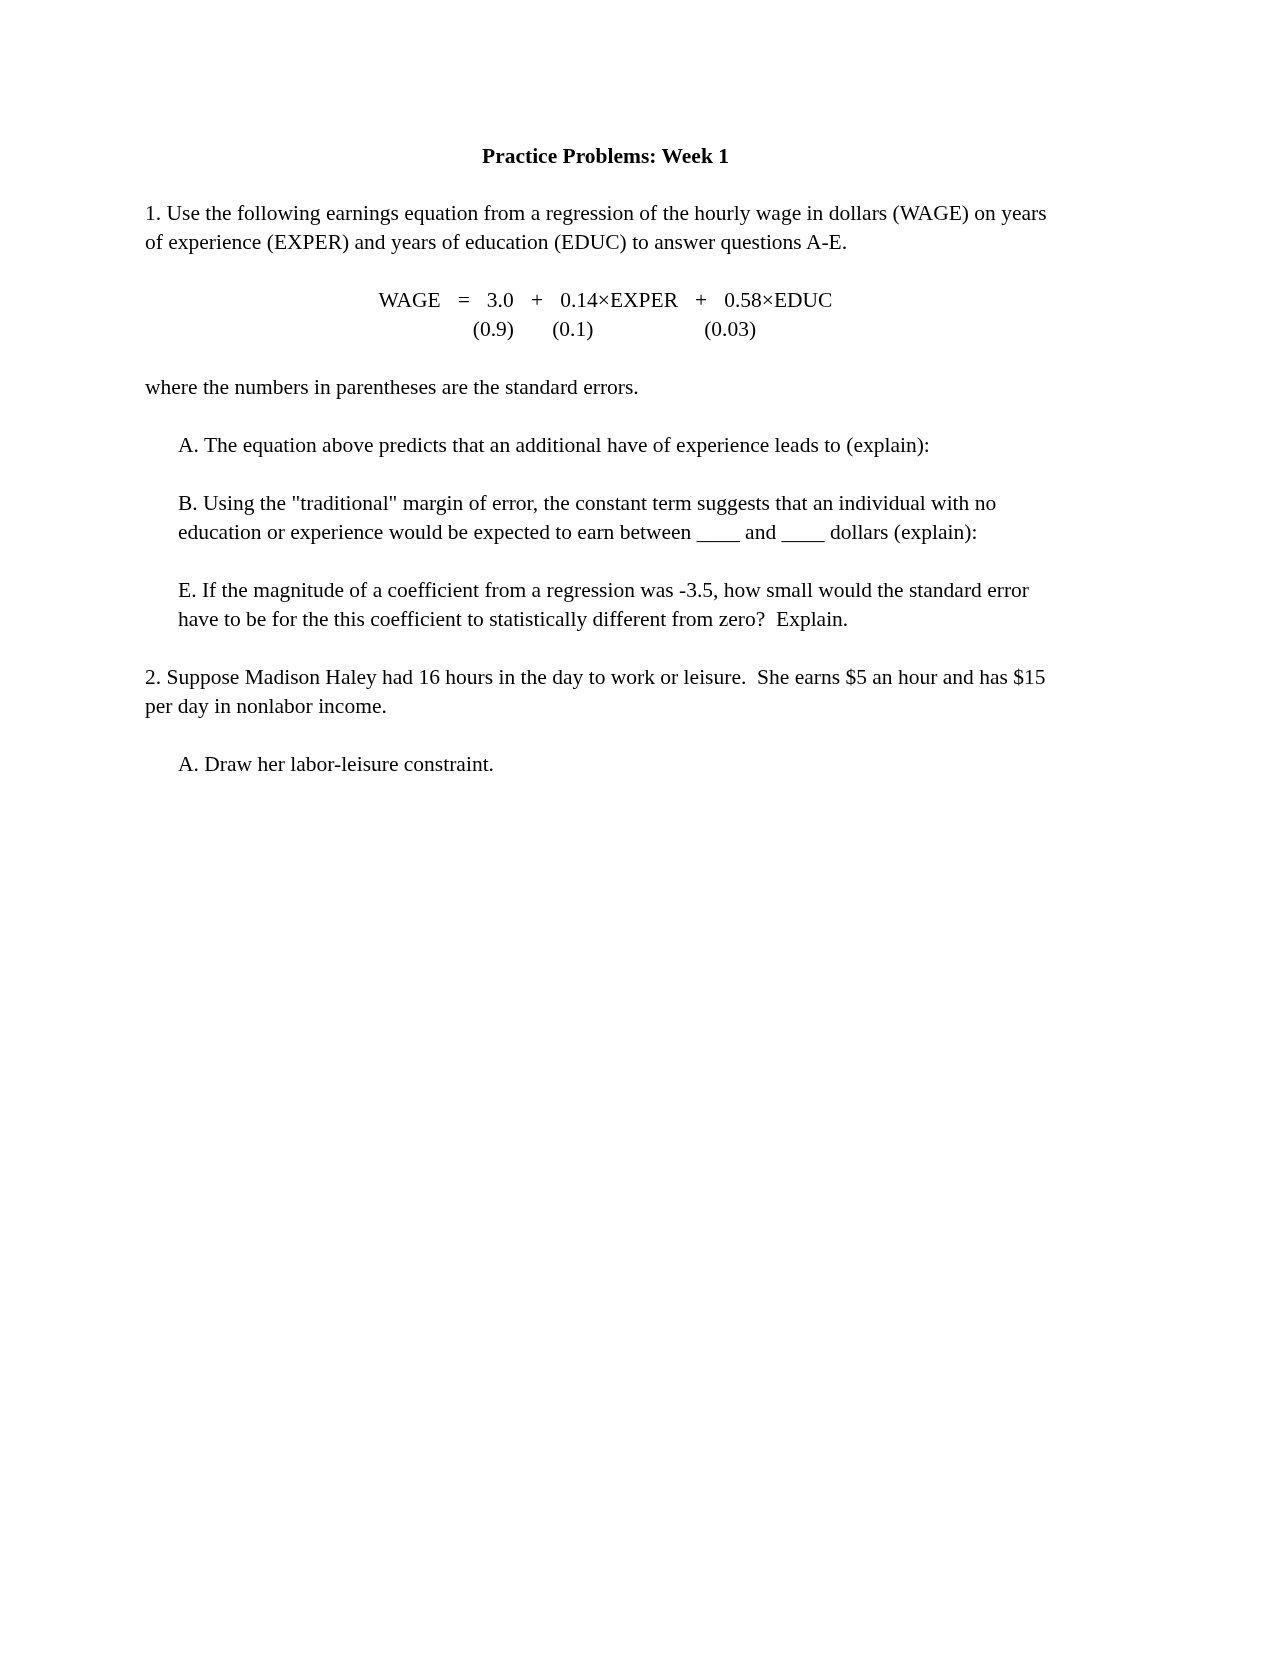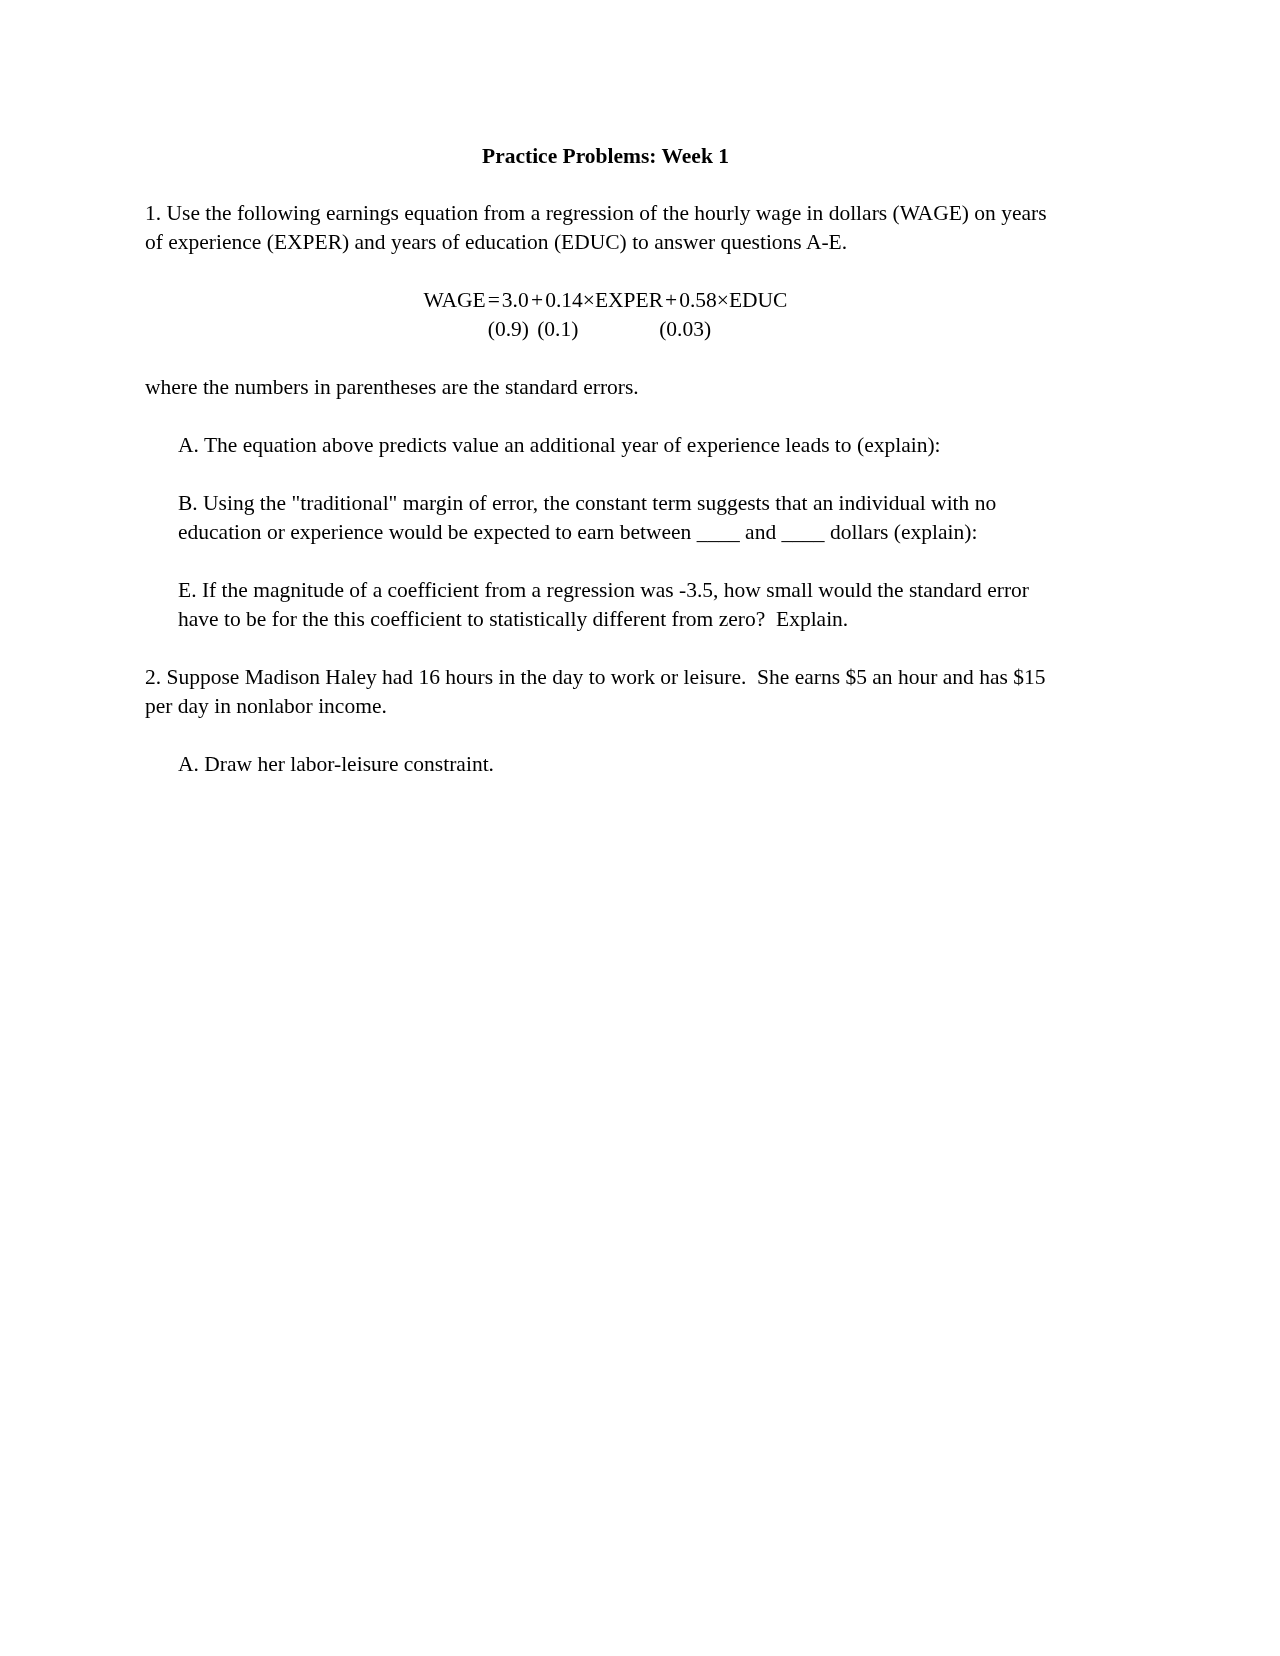--- a/index.html
+++ b/index.html
@@ -38,21 +38,21 @@
   }
   p.para.first {
     margin-top: 12px;
   }
   p.indent {
     margin-left: 33px;
   }
   .equation {
     display: grid;
     grid-template-columns: repeat(7, auto);
-    column-gap: 2px;
+    column-gap: 17px;
     width: max-content;
     margin: 28px auto;
     font-size: 21.5px;
     line-height: 29px;
     justify-items: start;
   }
   .equation .cell {
     white-space: pre;
   }
   .eq-se0 { grid-column: 3; margin-left: -14px; }
@@ -76,21 +76,21 @@
     <span class="cell">0.14×EXPER</span>
     <span class="cell">+</span>
     <span class="cell">0.58×EDUC</span>
     <span class="cell eq-se0">(0.9)</span>
     <span class="cell eq-se1">(0.1)</span>
     <span class="cell eq-se2">(0.03)</span>
   </div>
 
   <p class="para">where the numbers in parentheses are the standard errors.</p>
 
-  <p class="para indent">A. The equation above predicts value an additional year of experience leads to (explain):</p>
+  <p class="para indent">A. The equation above predicts that an additional have of experience leads to (explain):</p>
   <p class="para indent">B. Using the "traditional" margin of error, the constant term suggests that an individual with no education or experience would be expected to earn between ____ and ____ dollars (explain):</p>
   <p class="para indent">E. If the magnitude of a coefficient from a regression was -3.5, how small would the standard error have to be for the this coefficient to statistically different from zero?  Explain.</p>
 
   <p class="para">2. Suppose Madison Haley had 16 hours in the day to work or leisure.  She earns $5 an hour and has $15 per day in nonlabor income.</p>
 
   <p class="para indent">A. Draw her labor-leisure constraint.</p>
 
 </div>
 
 </body></html>

